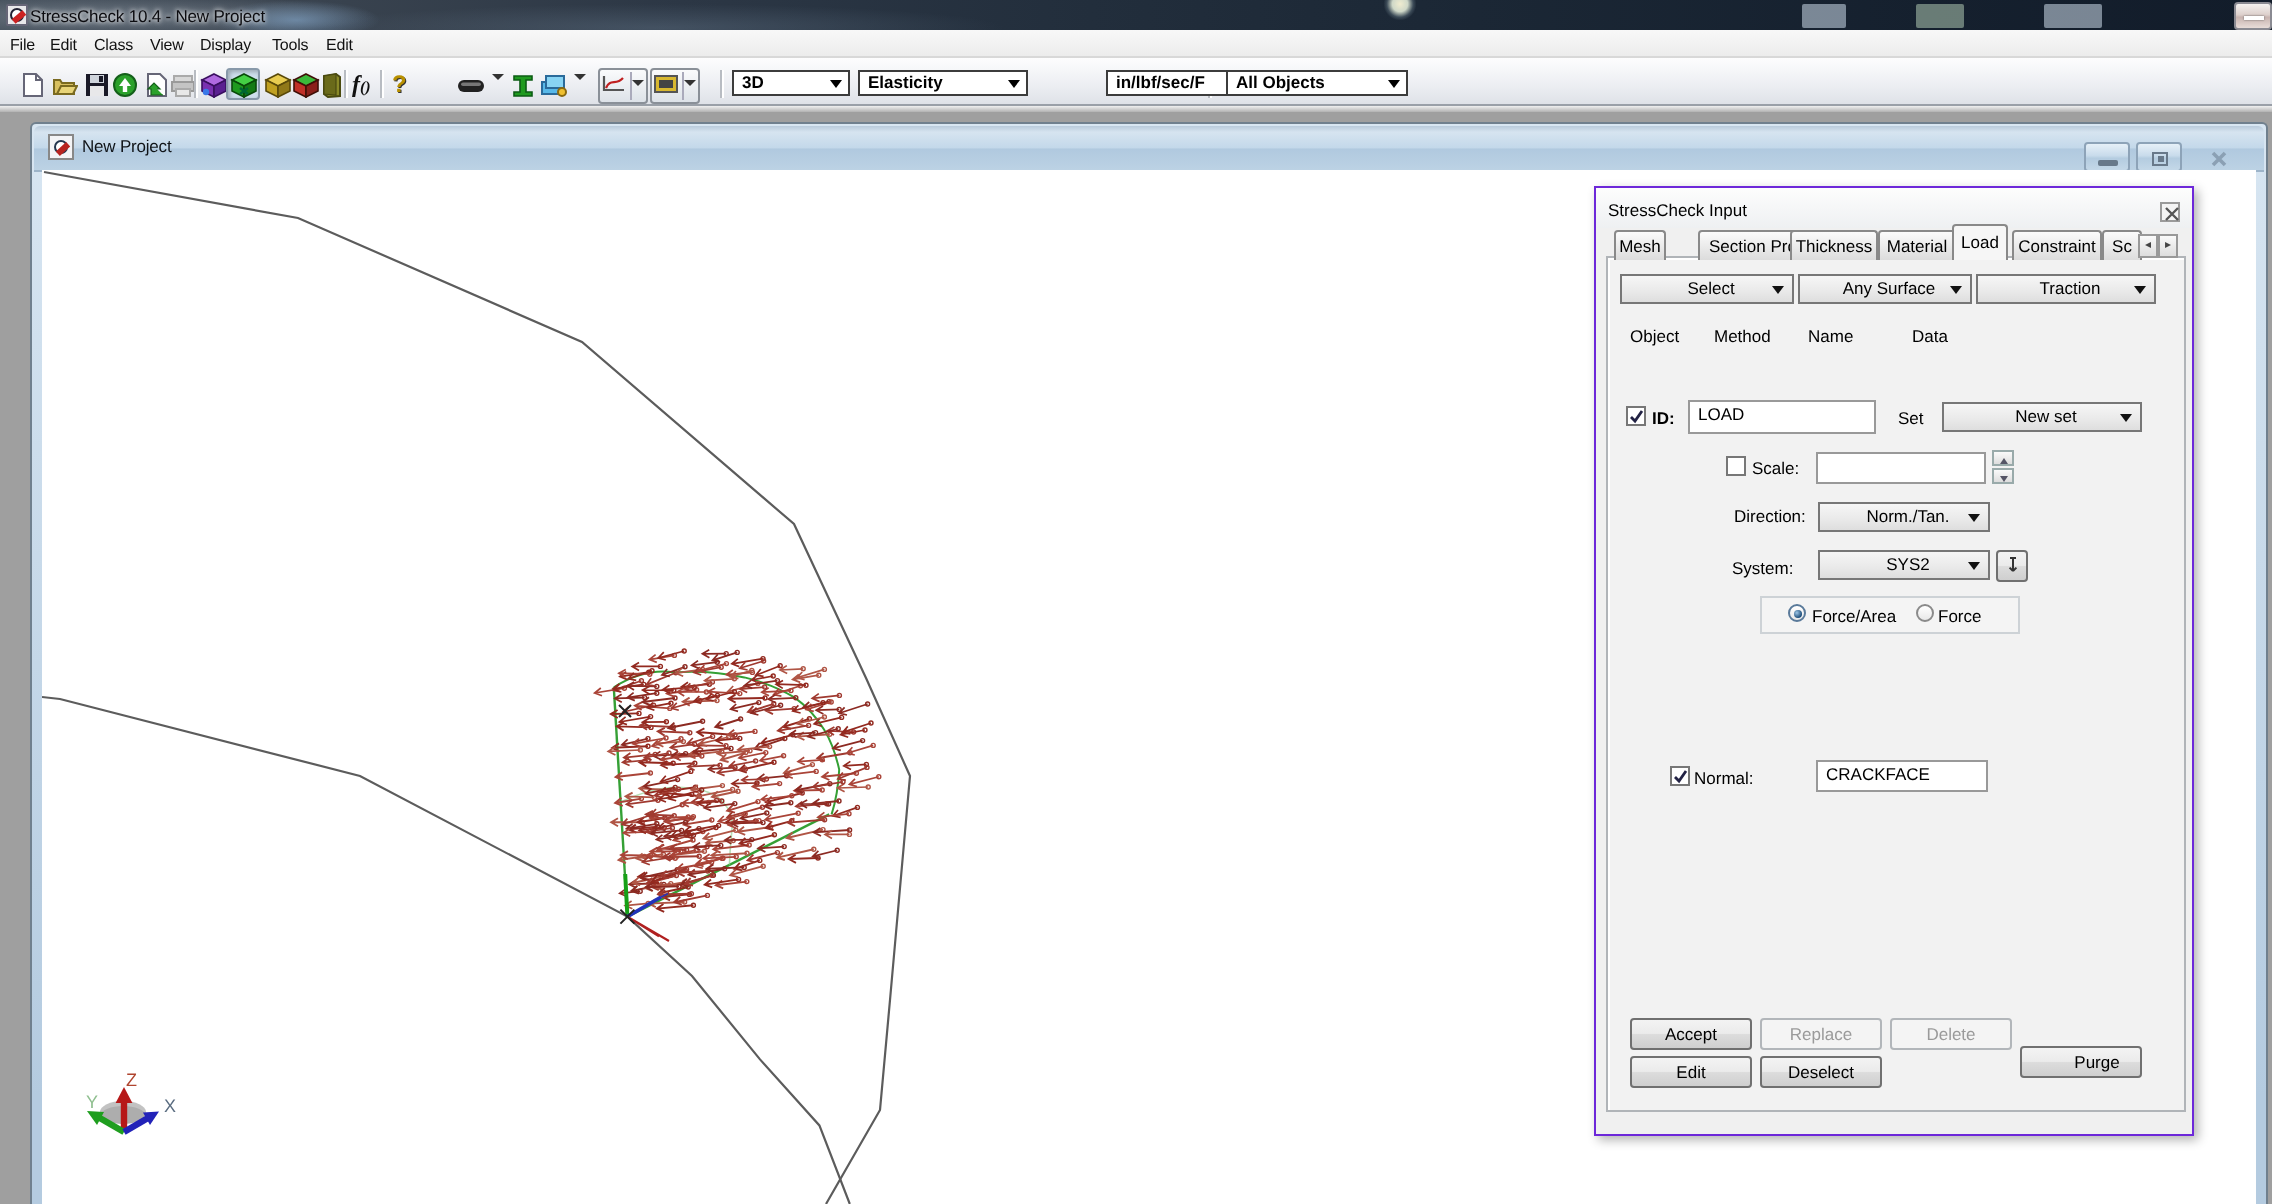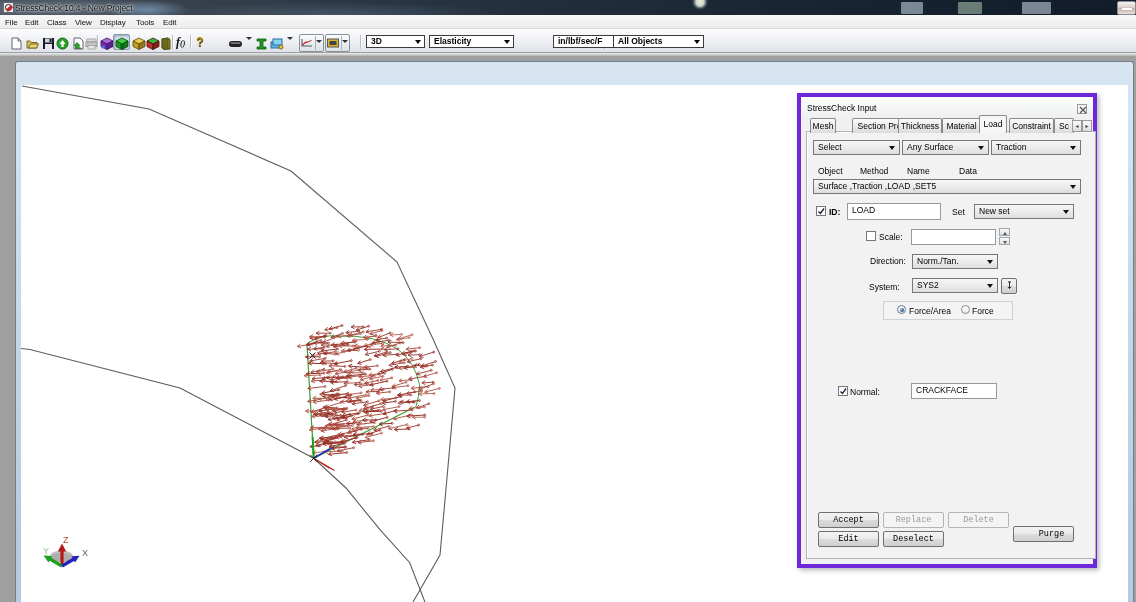--- a/index.html
+++ b/index.html
@@ -36,35 +36,35 @@
 #childtitle{position:absolute;left:1px;top:1px;right:1px;height:23px;border-bottom:1px solid #9db4c9;box-sizing:border-box;background:linear-gradient(#b9cbdc 0%,#d6e4f0 14%,#c3d8ea 50%,#b0c9df 52%,#bcd2e4 100%);border-radius:3px 3px 0 0;}
 #childicon{position:absolute;left:7px;top:4px;width:13px;height:13px;background:#f4f4f6;border:1px solid #888;}
 #childicon span{position:absolute;left:1.5px;top:1.5px;width:7.5px;height:7.5px;border-radius:50%;border:1.3px solid #24364e;background:#fff;}
 #childicon i{position:absolute;left:2.5px;top:5px;width:7px;height:3px;background:#b82420;transform:rotate(-42deg);}
 #childname{position:absolute;left:24px;top:5px;font-size:8.5px;color:#101418;letter-spacing:-.1px;}
 .capbtn{position:absolute;top:8px;width:23px;height:15px;border:1px solid #8da3b8;border-radius:2px;background:linear-gradient(#e6f0f8,#c8dbeb 45%,#b4cce0 55%,#c4d8e8);}
 .capbtn .mindash{position:absolute;left:6px;top:8px;width:10px;height:2.5px;background:#68798a;border-radius:1px;}
 .capbtn .rest{position:absolute;left:7px;top:4px;width:8px;height:6.5px;border:1.2px solid #68798a;background:transparent;}.capbtn .rest i{position:absolute;left:1.5px;top:1px;width:3px;height:2.5px;background:#68798a;}
 #canvas{position:absolute;left:5px;top:23px;width:1107px;height:517px;background:#fff;}
 
-#dlg{left:797px;top:93px;width:300px;height:475px;background:#f0f0f0;border:4px solid #6d28d9;box-shadow:2px 2px 5px rgba(0,0,0,.3);font-size:8.5px;color:#000;}
+#dlg{left:797px;top:93px;width:300px;height:475px;background:#f0f0f0;border:1px solid #6d28d9;box-shadow:2px 2px 5px rgba(0,0,0,.3);font-size:8.5px;color:#000;}
 #dlgtitle{position:absolute;left:0;top:0;right:0;height:20px;background:linear-gradient(#fdfdfd,#eef0f2);}
 #dlgtitle b{position:absolute;left:6px;top:6px;font-weight:normal;font-size:8.5px;}
 #dlgclose{position:absolute;right:6px;top:7px;width:10px;height:10px;border:1px solid #9a9a9a;background:#f4f4f4;}
 #dlgclose svg{position:absolute;left:1px;top:1px;}
 #dlgpanel{position:absolute;left:5px;top:34px;width:290px;height:428px;border:1px solid #b0b4b8;background:#f2f2f2;box-shadow:inset 1px 1px 0 #fff;}
 .tab{position:absolute;top:21px;height:15px;background:linear-gradient(#fbfbfb,#e8e8e8 60%,#dcdcdc);border:1px solid #898989;border-bottom:none;border-radius:2px 2px 0 0;font-size:8.5px;text-align:center;line-height:15px;}
 .tab.active{top:18px;height:18px;background:#f6f6f6;z-index:3;line-height:17px;}
 .tscroll{position:absolute;top:23px;width:10px;height:12px;border:1px solid #999;background:linear-gradient(#fafafa,#ddd);font-size:6px;text-align:center;line-height:11px;color:#444;}
-.combo{position:absolute;height:15px;border:1px solid #777;background:linear-gradient(#f6f6f6,#e9e9e9 60%,#dedede);line-height:13px;padding-left:4px;white-space:nowrap;overflow:hidden;}
+.combo{position:absolute;height:15px;border:1px solid #777;background:linear-gradient(#f6f6f6,#e9e9e9 60%,#dedede);line-height:13px;padding-left:4px;white-space:nowrap;overflow:hidden;text-align:center;}
 .combo .arr{position:absolute;right:4px;top:5px;width:0;height:0;border-left:3.5px solid transparent;border-right:3.5px solid transparent;border-top:4px solid #111;}
 .field{position:absolute;background:#fff;border:1px solid #999;line-height:13px;padding-left:4px;}
 .cb{position:absolute;width:10px;height:10px;background:#fff;border:1px solid #777;}
 .lbl{position:absolute;white-space:nowrap;}
-.btn{position:absolute;width:61px;height:16px;border:1px solid #707070;border-radius:2px;background:linear-gradient(#f3f3f3,#ebebeb 48%,#dcdcdc 52%,#cfcfcf);text-align:center;line-height:15px;font-size:8.5px;font-family:Liberation Mono, monospace;}
+.btn{position:absolute;width:61px;height:16px;border:1px solid #707070;border-radius:2px;background:linear-gradient(#f3f3f3,#ebebeb 48%,#dcdcdc 52%,#cfcfcf);text-align:center;line-height:15px;font-size:8.5px;}
 .btn.dis{border-color:#b2b6ba;background:#f4f4f4;color:#9a9a9a;}
 .radio{position:absolute;width:9px;height:9px;border-radius:50%;border:1px solid #8a8a8a;background:linear-gradient(#fff,#e8e8e8);}
 .radio.sel{border-color:#5a7a9a;}
 .radio.sel i{position:absolute;left:1.5px;top:1.5px;width:4px;height:4px;border-radius:50%;background:radial-gradient(circle at 35% 35%,#9cc4e4,#1e4e7a 70%);}
 .spinb{position:absolute;width:11px;height:8px;border:1px solid #9aa;background:linear-gradient(#fafafa,#ddd);}
 .spinb:after{content:"";position:absolute;left:2.5px;width:0;height:0;border-left:2.5px solid transparent;border-right:2.5px solid transparent;}
 #spup:after{top:2.5px;border-bottom:3px solid #556;}
 #spdn:after{top:2.5px;border-top:3px solid #556;}
 .grp{position:absolute;border:1px solid #cdd2d6;background:#f4f4f4;}
 </style>
@@ -191,20 +191,40 @@
  <div class="tsep" style="left:190px;"></div>
  <div class="tsep" style="left:360px;"></div>
  <div class="tsep" style="left:604px;"></div>
  <div class="tcombo" style="left:366px;width:59px;">3D<span class="arr"></span></div>
  <div class="tcombo" style="left:429px;width:85px;">Elasticity<span class="arr"></span></div>
  <div class="tcombo" style="left:517px;width:78px;margin-left:36px;">in/lbf/sec/F<span class="arr"></span></div>
  <div class="tcombo" style="left:613px;width:91px;">All Objects<span class="arr"></span></div>
 </div>
 <div class="abs" style="left:0;top:53px;width:1136px;height:3px;background:linear-gradient(#f0f0f0,#b2b2b2);"></div>
 <div class="abs" id="child">
+ <div id="childtitle">
+  <div id="childicon">
+        <span></span>
+        <i></i>
+      </div>
+  <div id="childname">New Project</div>
+  <div class="capbtn" style="right:67px;">
+        <div class="mindash"></div>
+      </div>
+  <div class="capbtn" style="right:41px;">
+        <div class="rest">
+          <i></i>
+        </div>
+      </div>
+  <div class="capbtn" style="right:12px;border-color:transparent;background:transparent;">
+   <svg width="23" height="15">
+          <path d="M8.5 4.5 L14.5 10.5 M14.5 4.5 L8.5 10.5" stroke="#8ba0b4" stroke-width="1.8" fill="none"></path>
+        </svg>
+  </div>
+ </div>
  <div id="canvas">
   <svg id="cnv" width="1107" height="517" viewBox="21 85 1107 517">
    <polyline points="22,86 149,109 291,171 397,262 433,339 455,388 445,500 440,555 413,602" fill="none" stroke="#5c5c5c" stroke-width="1.1"></polyline>
 <polyline points="21,348.5 30,349.5 180,388 313.7,458.3 346,488 380,529.7 409.7,562.7 424.9,602" fill="none" stroke="#5c5c5c" stroke-width="1.1"></polyline>
 <path d="M313.7 458.3 L306.9 343.7" stroke="#35a035" stroke-width="1.2" fill="none"></path>
 <path d="M313.7 458.3 L414.6 407.2" stroke="#35a035" stroke-width="1.2" fill="none"></path>
 <path d="M306.9 343.7 Q322 334 337.3 336.2 Q355 335 372.2 338.7 Q386 342 397.2 348.7 Q406 355 412.1 364.9 Q417 373 419.6 384.8 Q419 397 415.8 407.2" stroke="#35a035" stroke-width="1" fill="none"></path>
 <path d="M310.3 401 Q330 392 344 394 Q356 395 361.5 401 Q367 407 366 414.5 Q365 424 364.7 432.7" stroke="#85cc85" stroke-width="0.8" fill="none" opacity="0.6"></path>
 <path d="M331.9 442.2L315.7 445.5M318.7 442.9L315.7 445.5L319.5 446.8" stroke="#8c2a22" stroke-width="0.95" fill="none"></path>
 <circle cx="331.9" cy="442.2" r="1.0" fill="none" stroke="#8c2a22" stroke-width="0.7"></circle>
@@ -757,21 +777,20 @@
  <div class="tab" style="left:253px;width:20px;">Sc</div>
  <div class="tscroll" style="left:271px;">◂</div>
  <div class="tscroll" style="left:281px;">▸</div>
  <div class="combo" style="left:12px;top:43px;width:87px;">Select<span class="arr"></span></div>
  <div class="combo" style="left:101px;top:43px;width:87px;">Any Surface<span class="arr"></span></div>
  <div class="combo" style="left:190px;top:43px;width:90px;">Traction<span class="arr"></span></div>
  <div class="lbl" style="left:17px;top:69px;">Object</div>
  <div class="lbl" style="left:59px;top:69px;">Method</div>
  <div class="lbl" style="left:106px;top:69px;">Name</div>
  <div class="lbl" style="left:158px;top:69px;">Data</div>
- <div class="combo" style="left:12px;top:82px;width:268px;">Surface ,Traction ,LOAD ,SET5<span class="arr"></span></div>
  <div class="cb" style="left:15px;top:109px;"><svg width="9" height="9">
         <path d="M1.5 4.5 L3.5 6.5 L7 1.5" stroke="#224" stroke-width="1.4" fill="none"></path>
       </svg></div>
  <div class="lbl" style="left:28px;top:110px;font-weight:bold;">ID:</div>
  <div class="field" style="left:46px;top:106px;width:94px;height:17px;">LOAD</div>
  <div class="lbl" style="left:151px;top:110px;">Set</div>
  <div class="combo" style="left:173px;top:107px;width:100px;">New set<span class="arr"></span></div>
  <div class="cb" style="left:65px;top:134px;"></div>
  <div class="lbl" style="left:78px;top:135px;">Scale:</div>
  <div class="field" style="left:110px;top:132px;width:85px;height:16px;"></div>

